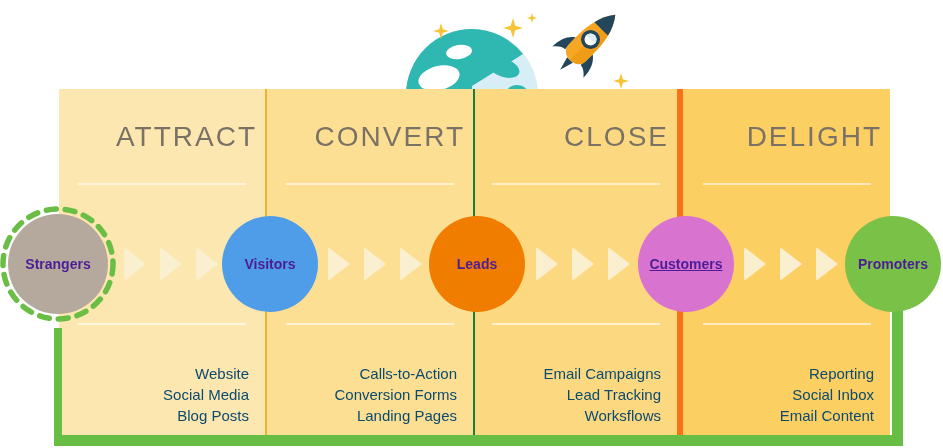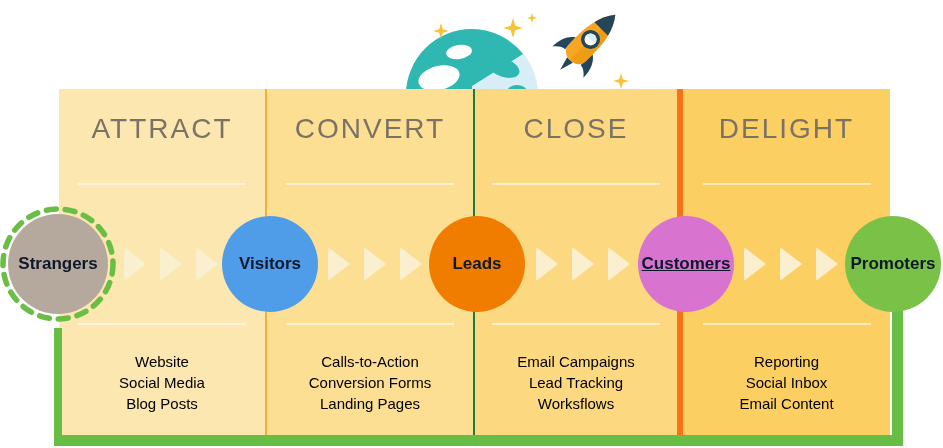--- a/index.html
+++ b/index.html
@@ -8,33 +8,33 @@
     background:#ffffff;
     font-family:"Liberation Sans","DejaVu Sans",sans-serif;
   }
   
   .col{position:absolute;top:89px;height:346px;z-index:2;box-sizing:border-box;}
   .col1{left:59px;width:208px;background:#fce7b0;border-right:2px solid #f2b032;}
   .col2{left:267px;width:208px;background:#fcdf93;border-right:2px solid #15803d;}
   .col3{left:475px;width:208px;background:#fcd981;border-right:6px solid #f97316;}
   .col4{left:683px;width:207px;background:#fccf63;}
   .stage-title{
-    position:absolute;top:24px;left:0;right:0;margin:0;
-    text-align:center;font-size:28px;font-weight:400;letter-spacing:2px;
+    position:absolute;top:24px;left:0;right:0;margin:8px;
+    text-align:right;font-size:28px;font-weight:400;letter-spacing:2px;
     color:#7b7266;
   }
   .title-hr{position:absolute;top:94px;left:50%;margin-left:-84px;width:168px;height:2px;
     background:rgba(255,255,255,0.55);}
   .list-hr{position:absolute;top:234px;left:50%;margin-left:-84px;width:168px;height:2px;
     background:rgba(255,255,255,0.6);}
-  .tool-list{position:absolute;top:258px;left:0;right:0;margin:4px;padding:0;list-style:none;
-    text-align:center;font-size:15px;line-height:21px;color:#000000;}
+  .tool-list{position:absolute;top:258px;left:0;right:0;margin:16px;padding:0;list-style:none;
+    text-align:right;font-size:15px;line-height:21px;color:#0c4a6e;}
   
   .persona{position:absolute;z-index:6;border-radius:50%;display:flex;align-items:center;
-    justify-content:center;color:#0f172a;font-weight:bold;font-size:17px;}
+    justify-content:center;color:#4c1d95;font-weight:bold;font-size:14px;}
   .p0{left:8px;top:214px;width:100px;height:100px;background:#b5a99d;}
   .p1{left:222px;top:216px;width:96px;height:96px;background:#4f9de8;}
   .p2{left:429px;top:216px;width:96px;height:96px;background:#f07d00;}
   .p3{left:638px;top:216px;width:96px;height:96px;background:#d874cf;text-decoration:underline;}
   .p4{left:845px;top:216px;width:96px;height:96px;background:#79c147;}
   .dashed-ring{position:absolute;left:-1px;top:205px;z-index:6;}
   
   .arrow-group{position:absolute;top:247px;display:flex;gap:14px;z-index:4;}
   .g1{left:124px;} .g2{left:328px;} .g3{left:536px;} .g4{left:744px;}
   .tri{width:0;height:0;border-top:17px solid transparent;border-bottom:17px solid transparent;

